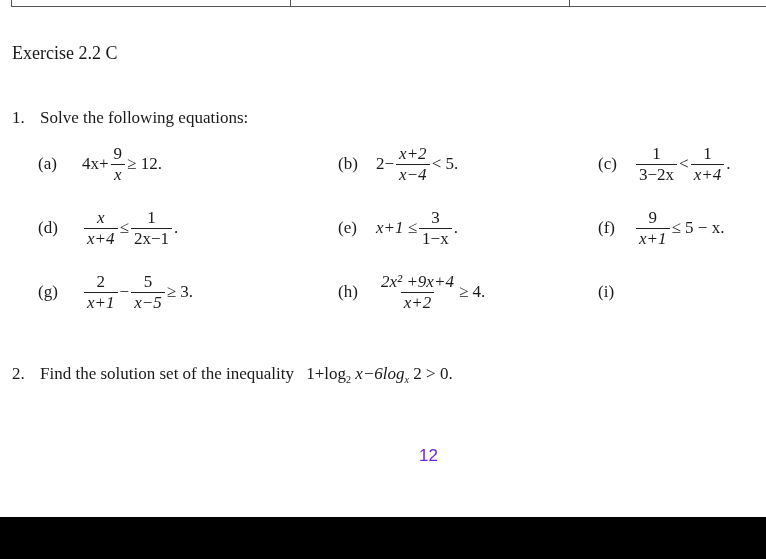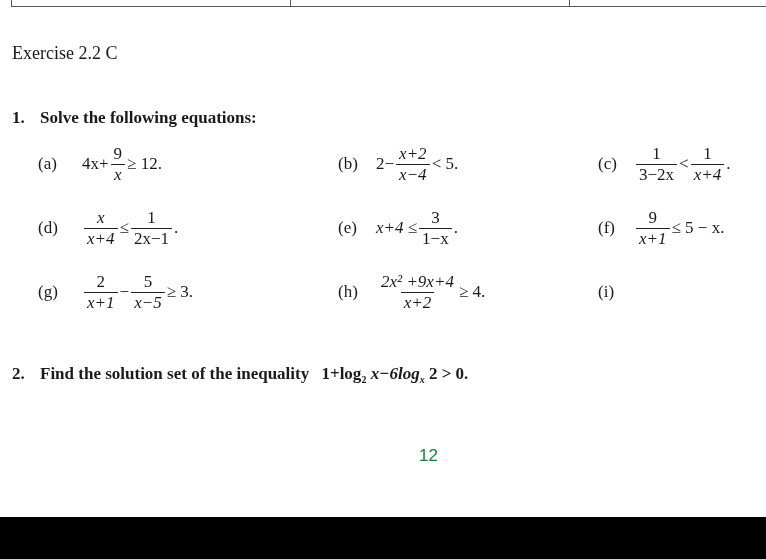--- a/index.html
+++ b/index.html
@@ -1,33 +1,33 @@
 <!DOCTYPE html>
 <html><head>
   <meta charset="utf-8">
   <style>
     html, body { margin:0; padding:0; }
     body { width:766px; height:559px; background:#fff; position:relative; overflow:hidden;
            font-family:"Liberation Serif", "DejaVu Serif", serif; color:#1a1a1a; }
     .tbl { position:absolute; left:11px; top:-10px; width:760px; height:17px; border:1.5px solid #555; border-top:none; box-sizing:border-box; }
     .tbl .vl { position:absolute; top:0; bottom:0; width:0; border-left:1.5px solid #555; }
     .heading { position:absolute; left:12px; top:43px; font-size:18px; font-weight:normal; }
-    .q { position:absolute; font-size:17px;font-weight:bold; }
+    .q { position:absolute; font-size:17px; }
     .q1 { left:12px; top:108px; }
     .q2 { left:12px; top:364px; }
     .qnum { display:inline-block; width:28px; }
     .item { position:absolute; font-size:17px; display:flex; align-items:center; height:56px; }
     .lbl { display:inline-block; width:44px; }
     .frac { display:inline-flex; flex-direction:column; align-items:center; vertical-align:middle; margin:0 2px; }
     .frac .num { padding:0 3px 1px; line-height:18px; }
     .frac .den { border-top:1.3px solid #222; padding:1px 3px 0; line-height:18px; }
     .it { font-style:italic;text-align:right; }
     sub { font-size:10px; vertical-align:-4px; }
     .expr { display:inline-flex; align-items:center; white-space:nowrap; }
-    .pagenum { position:absolute; left:419px; top:446px; font-family:"Liberation Sans", sans-serif; font-size:17px; color:#15803d; }
+    .pagenum { position:absolute; left:419px; top:446px; font-family:"Liberation Sans", sans-serif; font-size:17px; color:#6d28d9; }
     .blackbar { position:absolute; left:0; top:517px; width:766px; height:42px; background:#000; }
   </style>
 </head>
 <body>
 
 <div class="tbl">
   <div class="vl" style="left:278px"></div>
   <div class="vl" style="left:557px"></div>
 </div>
 
@@ -86,21 +86,21 @@
     <span class="frac">
         <span class="num">1</span>
         <span class="den">2x−1</span>
       </span>
     <span>.</span>
   </span>
 </div>
 <div class="item" style="left:338px;top:200px">
   <span class="lbl" style="width:38px">(e)</span>
   <span class="expr">
-    <span class="it">x+4 ≤</span>
+    <span class="it">x+1 ≤</span>
     <span class="frac">
         <span class="num">3</span>
         <span class="den">1−x</span>
       </span>
     <span>.</span>
   </span>
 </div>
 <div class="item" style="left:598px;top:200px">
   <span class="lbl" style="width:36px">(f)</span>
   <span class="expr">

